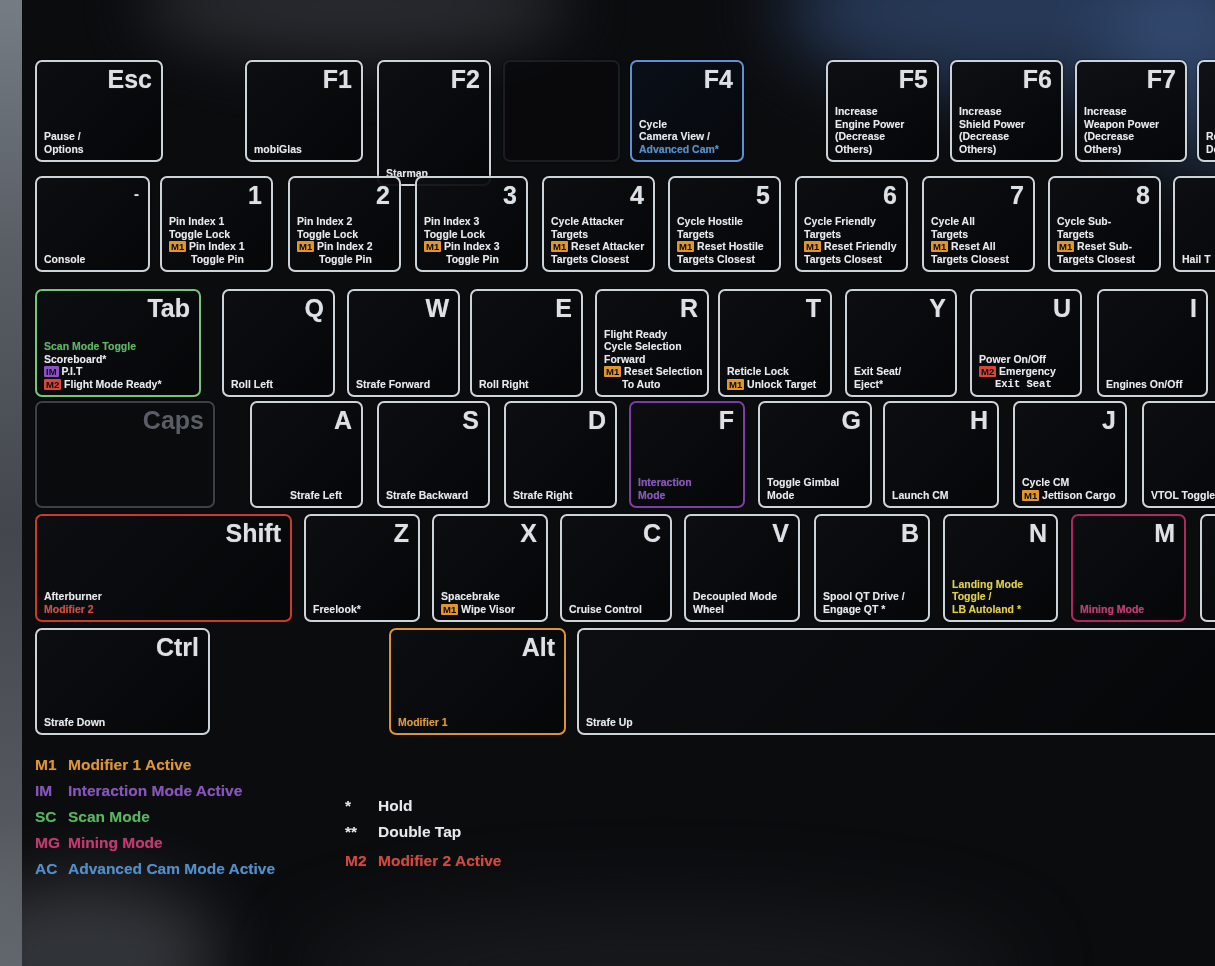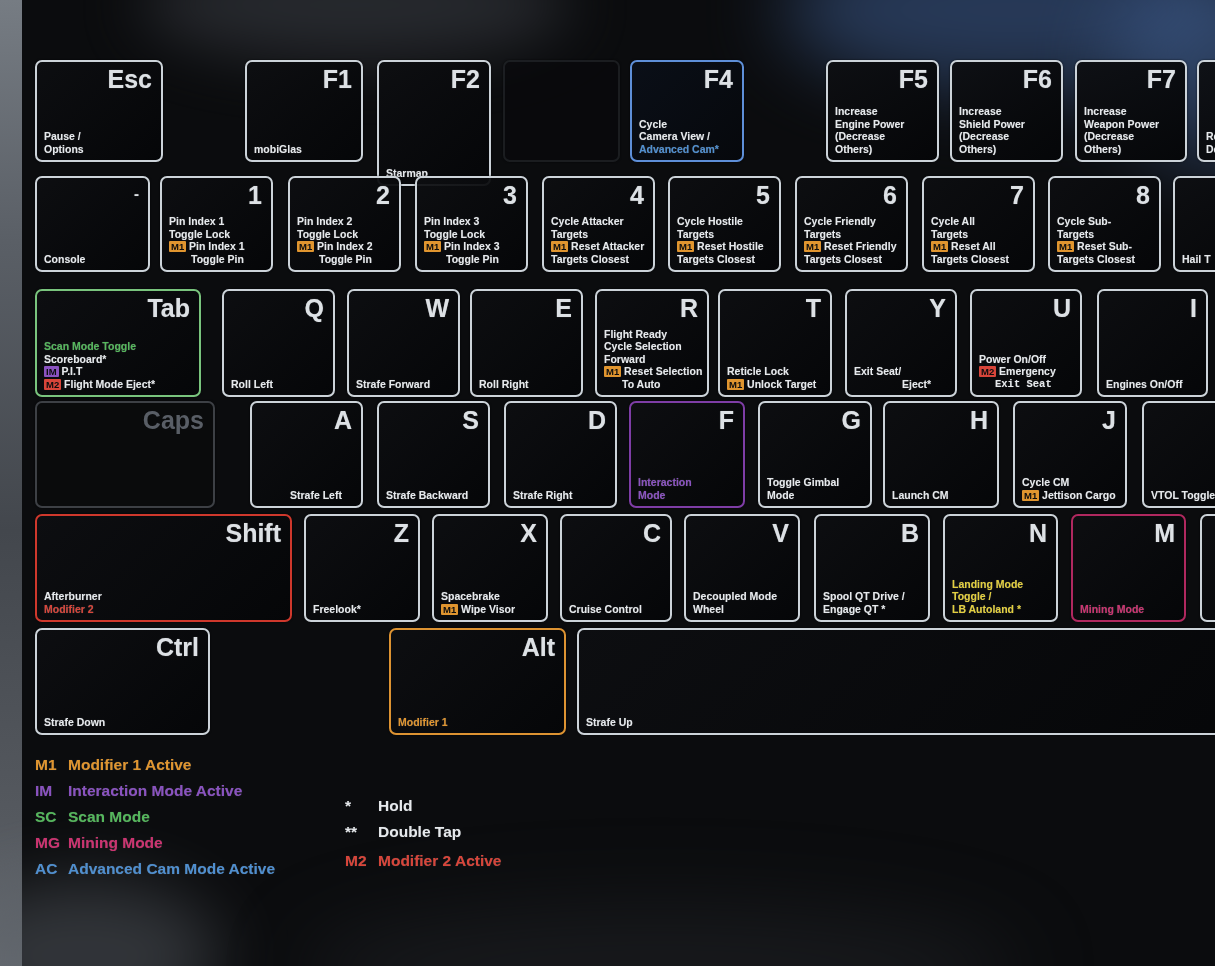--- a/index.html
+++ b/index.html
@@ -222,21 +222,21 @@
       <div class="lines">
         <div class="line"><span style="color: rgb(230, 233, 236);">Hail T</span></div>
       </div>
     </div>
     <div class="key b-green" style="left: 35px; top: 289px; width: 166px; height: 108px;">
       <span class="cap">Tab</span>
       <div class="lines">
         <div class="line"><span style="color: rgb(85, 184, 92);">Scan Mode Toggle</span></div>
         <div class="line"><span style="color: rgb(230, 233, 236);">Scoreboard*</span></div>
         <div class="line"><span class="badge" style="background: rgb(138, 82, 192); color: rgb(11, 12, 14);">IM</span><span style="color: rgb(230, 233, 236);"> P.I.T</span></div>
-        <div class="line"><span class="badge" style="background: rgb(216, 69, 58); color: rgb(11, 12, 14);">M2</span><span style="color: rgb(230, 233, 236);"> Flight Mode Eject*</span></div>
+        <div class="line"><span class="badge" style="background: rgb(216, 69, 58); color: rgb(11, 12, 14);">M2</span><span style="color: rgb(230, 233, 236);"> Flight Mode Ready*</span></div>
       </div>
     </div>
     <div class="key b-default" style="left: 222px; top: 289px; width: 113px; height: 108px;">
       <span class="cap">Q</span>
       <div class="lines">
         <div class="line"><span style="color: rgb(230, 233, 236);">Roll Left</span></div>
       </div>
     </div>
     <div class="key b-default" style="left: 347px; top: 289px; width: 113px; height: 108px;">
       <span class="cap">W</span>
@@ -264,21 +264,21 @@
       <span class="cap">T</span>
       <div class="lines">
         <div class="line"><span style="color: rgb(230, 233, 236);">Reticle Lock</span></div>
         <div class="line"><span class="badge" style="background: rgb(224, 149, 47); color: rgb(11, 12, 14);">M1</span><span style="color: rgb(230, 233, 236);"> Unlock Target</span></div>
       </div>
     </div>
     <div class="key b-default" style="left: 845px; top: 289px; width: 112px; height: 108px;">
       <span class="cap">Y</span>
       <div class="lines">
         <div class="line"><span style="color: rgb(230, 233, 236);">Exit Seat/</span></div>
-        <div class="line"><span style="color: rgb(230, 233, 236); margin-left: 48px;">Eject*</span></div>
+        <div class="line"><span style="color: rgb(230, 233, 236);">Eject*</span></div>
       </div>
     </div>
     <div class="key b-default" style="left: 970px; top: 289px; width: 112px; height: 108px;">
       <span class="cap">U</span>
       <div class="lines">
         <div class="line"><span style="color: rgb(230, 233, 236);">Power On/Off</span></div>
         <div class="line"><span class="badge" style="background: rgb(216, 69, 58); color: rgb(11, 12, 14);">M2</span><span style="color: rgb(230, 233, 236);"> Emergency</span></div>
         <div class="line" style="padding-left: 16px; font-family: Liberation Mono, monospace;"><span style="color: rgb(230, 233, 236);">Exit Seat</span></div>
       </div>
     </div>

